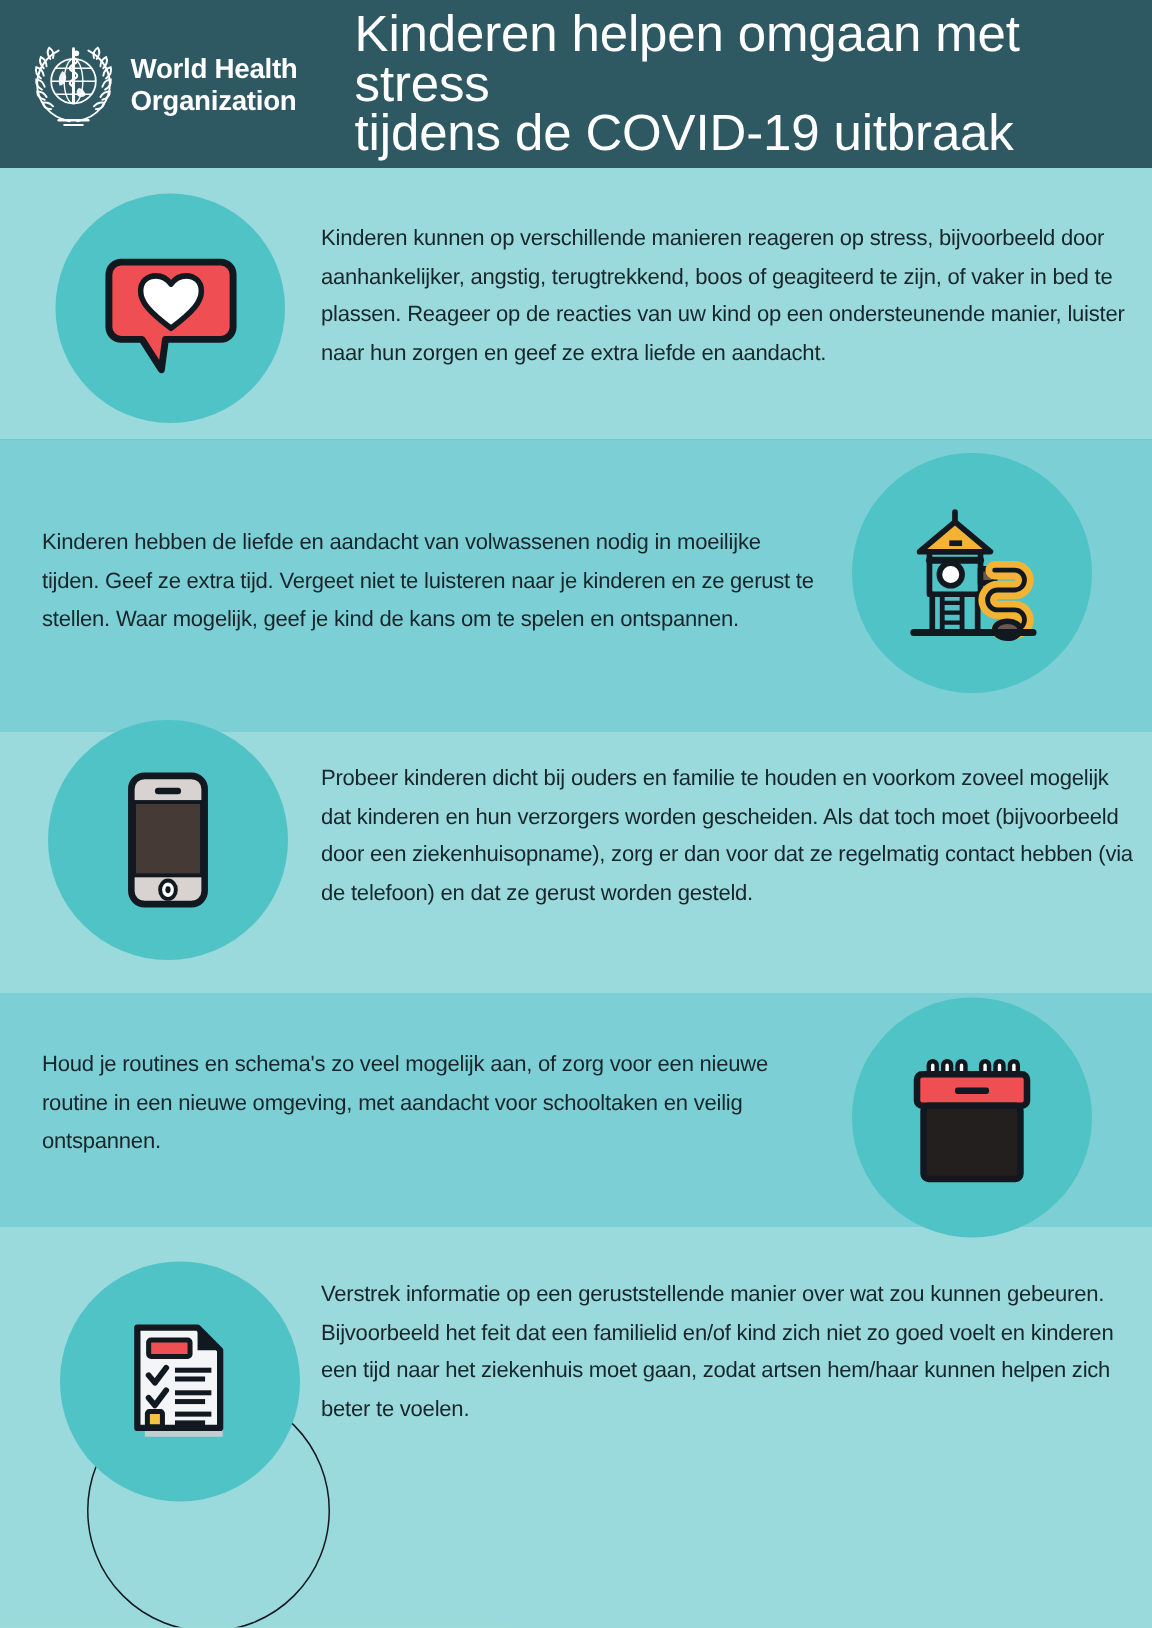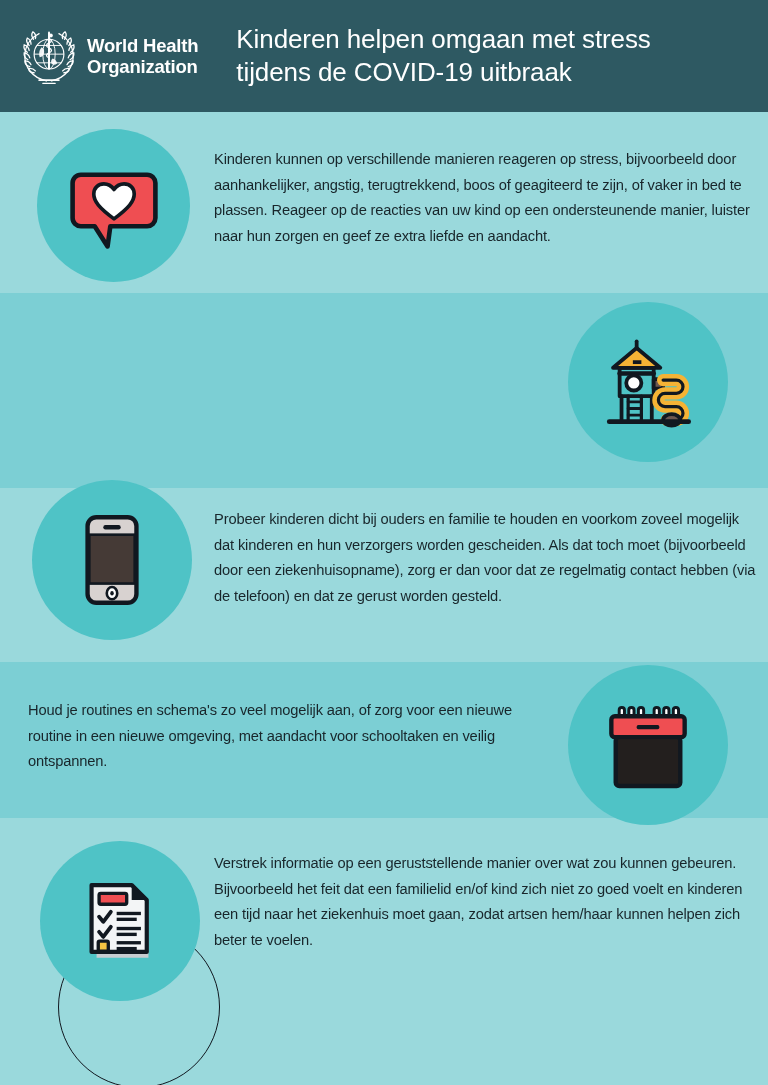--- a/index.html
+++ b/index.html
@@ -45,21 +45,21 @@
     color: #ffffff;
     font-weight: bold;
     font-size: 18.5px;
     line-height: 21px;
     letter-spacing: -0.2px;
     white-space: pre-line;
   }
   .header-title {
     margin-left: 38px;
     color: #ffffff;
-    font-size: 26px;
+    font-size: 34px;
     line-height: 33px;
     font-weight: 400;
     white-space: pre-line;
     letter-spacing: -0.1px;
   }
 
   
   .band {
     position: absolute;
     left: 0;
@@ -198,20 +198,23 @@
           <path d="M61 52 h10 v10 h-10 z" fill="#6b5750"></path>
 
           <path d="M71 53 h14 a7 7 0 0 1 0 14 h-12 a7 7 0 0 0 0 14 h12 a7 7 0 0 1 0 14 h-10" fill="none" stroke="#f5b335" stroke-width="13" stroke-linecap="round"></path>
           <path d="M71 53 h14 a7 7 0 0 1 0 14 h-12 a7 7 0 0 0 0 14 h12 a7 7 0 0 1 0 14 h-10" fill="none" stroke="#111820" stroke-width="3.4" stroke-linecap="round"></path>
 
           <ellipse cx="80" cy="95" rx="9" ry="6" fill="#6b5750"></ellipse>
 
           <path d="M14 97 h84" fill="none" stroke-width="5"></path>
         </g>
       </svg>
+    </div>
+    <div class="text-col" style="left:28px;top:57px;width:520px;">
+      <p>Kinderen hebben de liefde en aandacht van volwassenen nodig in moeilijke tijden. Geef ze extra tijd. Vergeet niet te luisteren naar je kinderen en ze gerust te stellen. Waar mogelijk, geef je kind de kans om te spelen  en ontspannen.</p>
     </div>
   </div>
 
   <div class="row" style="top:472px;height:196px;">
     <div class="icon-circle" style="left:32px;top:8px;width:160px;height:160px;">
       <svg class="icon-svg" width="96" height="96" viewBox="0 0 80 110">
         <rect x="12" y="6" width="56" height="98" rx="10" ry="10" fill="#d8d2d0" stroke="#111820" stroke-width="5"></rect>
         <rect x="14" y="26" width="52" height="56" fill="#453a36" stroke="#111820" stroke-width="3"></rect>
         <rect x="30" y="15" width="20" height="5" rx="2.5" fill="#111820"></rect>
         <ellipse cx="40" cy="93" rx="6" ry="7" fill="#ffffff" stroke="#111820" stroke-width="3"></ellipse>

